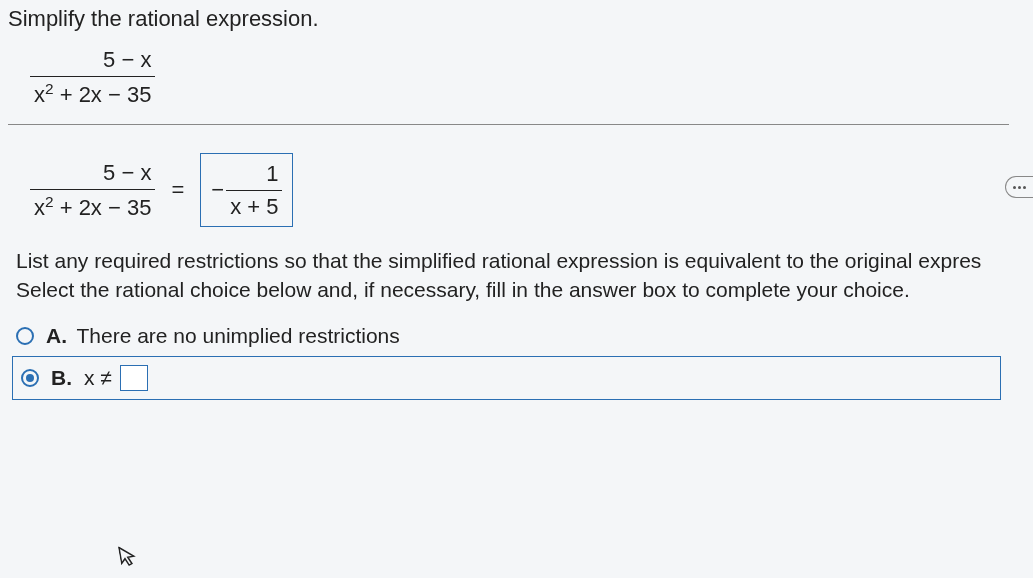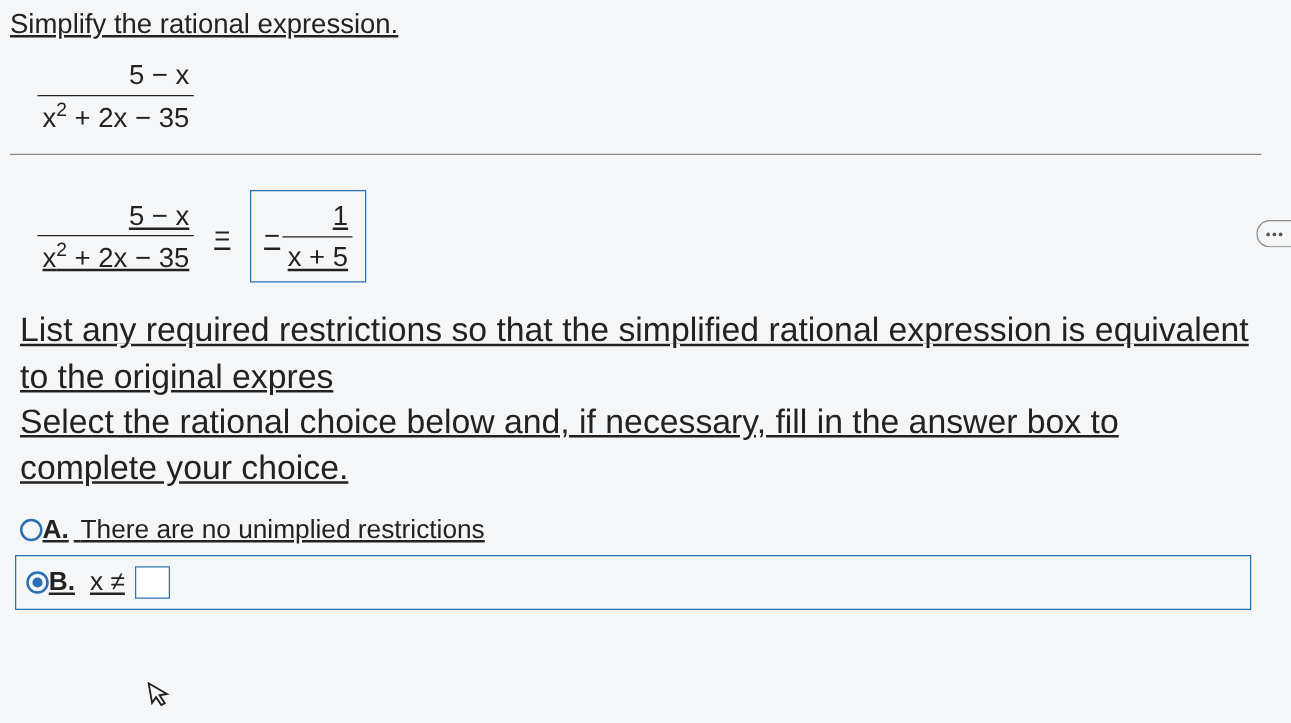--- a/index.html
+++ b/index.html
@@ -10,21 +10,20 @@
     font-size: 20px;
     color: #222;
     background: #f4f6f8;
     width: 1033px;
     height: 578px;
     overflow: hidden;
     position: relative;
   }
   .page {
     padding: 6px 24px 0 8px;
-    text-decoration: underline;
   }
   .prompt {
     font-size: 22px;
     margin-bottom: 14px;
   }
   .frac {
     display: inline-block;
     text-align: right;
     vertical-align: middle;
     line-height: 1.25;
@@ -75,27 +74,28 @@
   }
   .eq-sign { margin: 0 6px; }
   .neg-sign { margin-right: 2px; }
   .boxed {
     border: 1.5px solid #2b6fb3;
     padding: 6px 10px;
     display: inline-flex;
     align-items: center;
   }
   .instructions {
-    font-size: 27px;
+    font-size: 21px;
     line-height: 1.35;
     margin: 0 8px 14px 8px;
   }
   .choice-row {
     display: flex;
     align-items: center;
+    gap: 12px;
     font-size: 21px;
     padding: 6px 8px;
   }
   .radio {
     width: 18px; height: 18px;
     border: 2px solid #2b6fb3;
     border-radius: 50%;
     display:inline-flex;
     align-items:center;
     justify-content:center;

